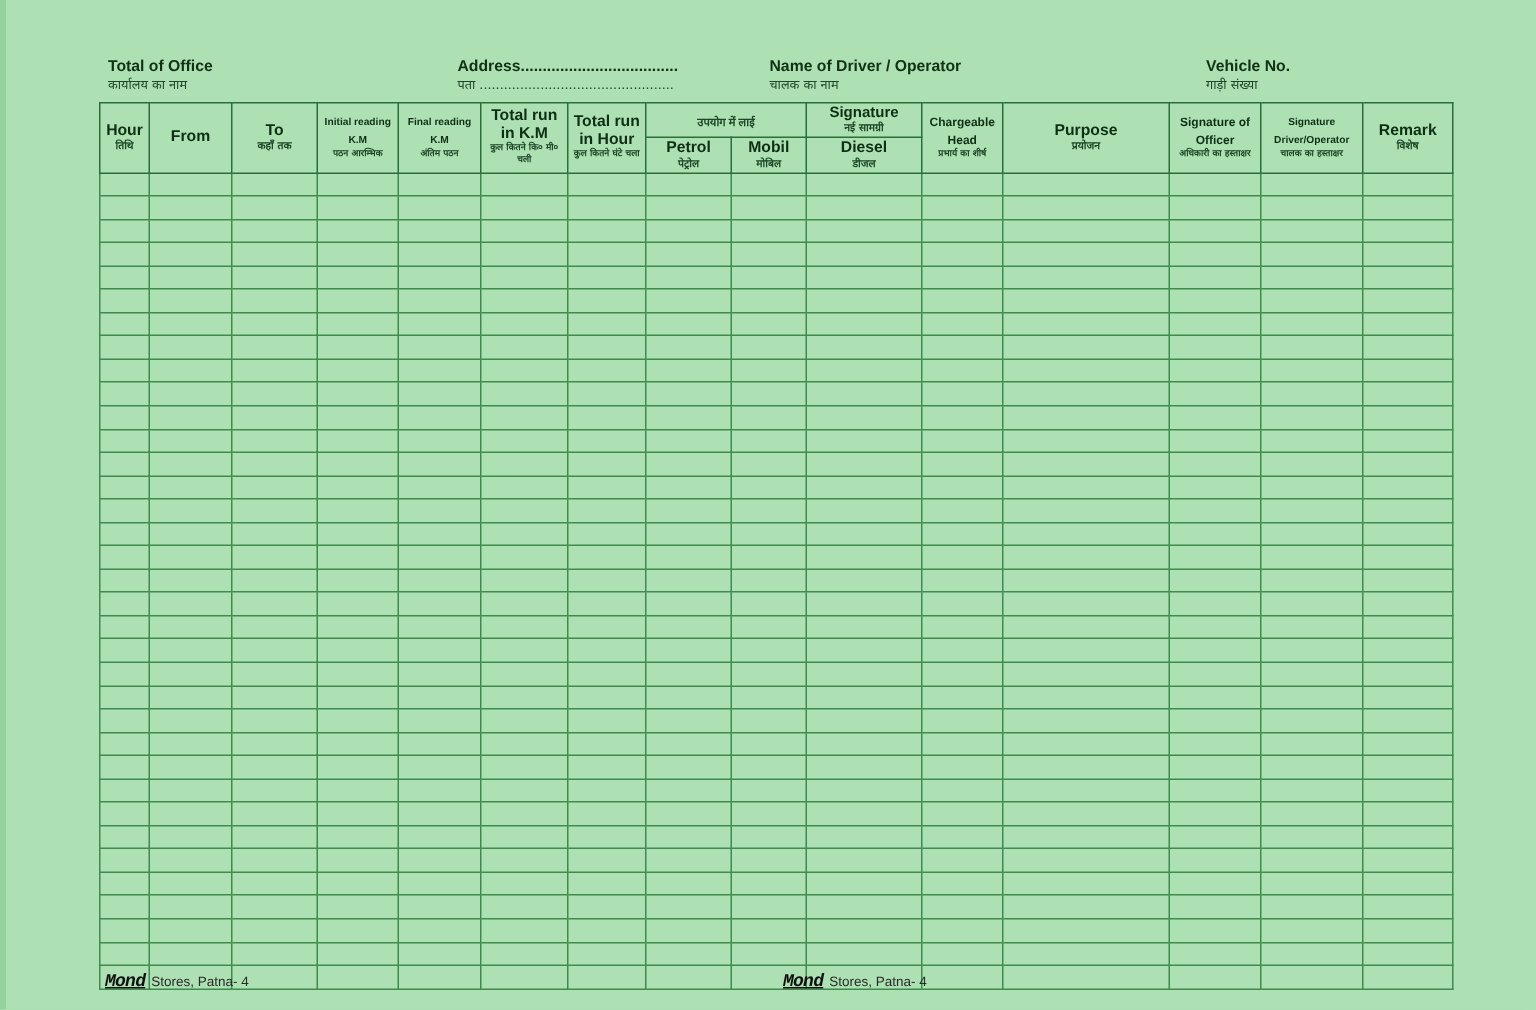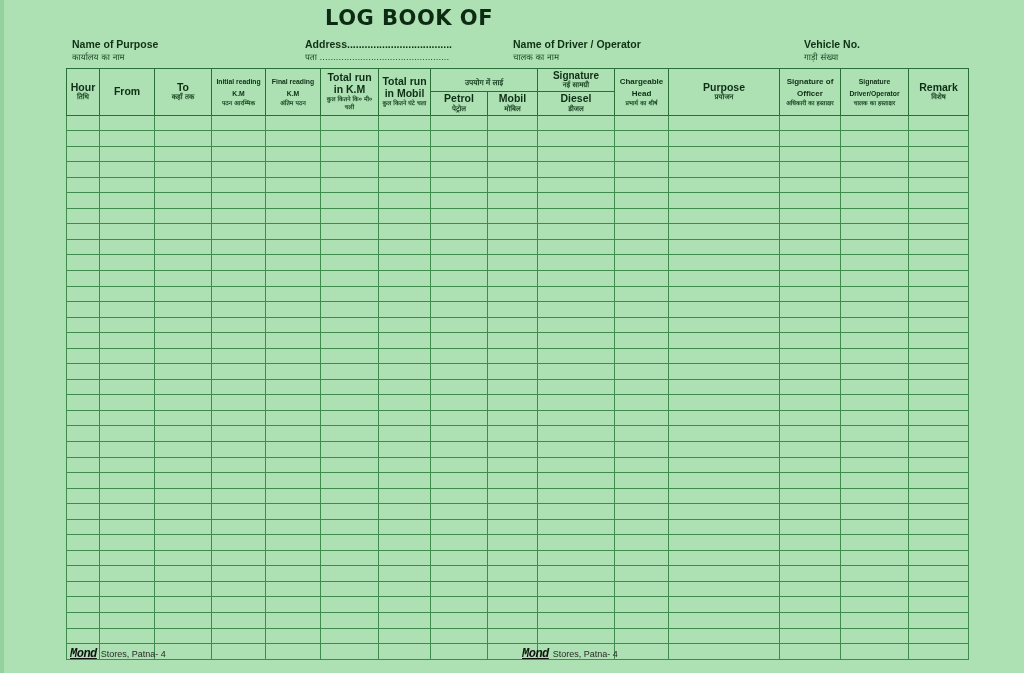--- a/index.html
+++ b/index.html
@@ -89,24 +89,23 @@
     position:absolute;left:0;top:0;width:4px;height:673px;
     background:#7fc48b;opacity:.55;
   }
 </style>
 </head>
 <body>
 
 <div class="page">
   <div class="edge"></div>
 
-  <div class="title-main">LOG BOOK OF</div>
 
   <div class="fieldblock" style="left:72px;top:38px;">
-    <div class="en">Name of Purpose</div>
+    <div class="en">Total of Office</div>
     <div class="hi">कार्यालय  का  नाम</div>
   </div>
 
   <div class="fieldblock" style="left:305px;top:38px;">
     <div class="en">
       <span>Address</span><span class="dots">....................................</span>
     </div>
     <div class="hi">
       <span>पता</span>
       <span class="dots-hi">................................................</span>
@@ -161,21 +160,21 @@
         </th>
         <th rowspan="2">
           <span class="hdr-en sm">Final reading K.M</span>
           <span class="hdr-hi tiny">अंतिम   पठन</span>
         </th>
         <th rowspan="2">
           <span class="hdr-en lg">Total run in K.M</span>
           <span class="hdr-hi tiny">कुल  कितने कि० मी० चली</span>
         </th>
         <th rowspan="2">
-          <span class="hdr-en lg">Total run in Mobil</span>
+          <span class="hdr-en lg">Total run in Hour</span>
           <span class="hdr-hi tiny">कुल  कितने घंटे  चला</span>
         </th>
         <th colspan="2">
           <span class="grp-left">उपयोग  में  लाई</span>
         </th>
         <th>
           <span class="grp-en">Signature</span>
           <span class="grp-hi">नई  सामग्री</span>
         </th>
         <th rowspan="2">

